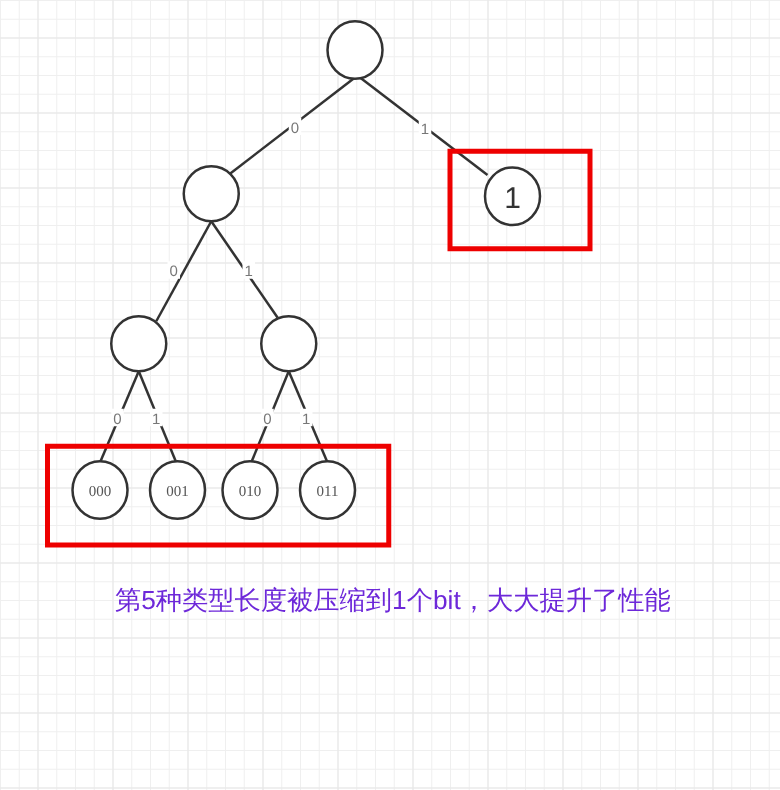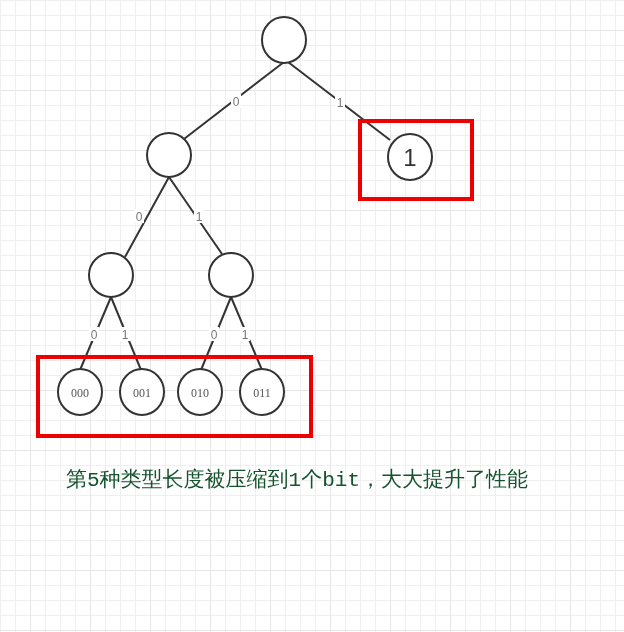--- a/index.html
+++ b/index.html
@@ -17,23 +17,23 @@
   }
   #canvas { position: absolute; left: 0; top: 0; }
   .node { fill: #ffffff; stroke: #333333; stroke-width: 2; }
   .edge { stroke: #333333; stroke-width: 2; }
   .edge-label { font-family: "Liberation Sans", "DejaVu Sans", sans-serif; font-size: 12px; fill: #777777; }
   .edge-label-bg { fill: #ffffff; }
   .node-label-big { font-family: "Liberation Sans", "DejaVu Sans", sans-serif; font-size: 24px; fill: #333333; }
   .node-label-small { font-family: "Liberation Serif", "DejaVu Serif", serif; font-size: 12px; fill: #555555; }
   .highlight { fill: none; stroke: #ee0000; stroke-width: 4; }
   .caption {
-    position: absolute; left: 66px; top: 466px; width: 470px;
-    color: #14532d; font-size: 21px; line-height: 30px;
-    font-family: Liberation Mono, monospace;
+    position: absolute; left: 92px; top: 466px; width: 470px;
+    color: #6d28d9; font-size: 21px; line-height: 30px;
+    font-family: Liberation Sans, sans-serif;
   }
 </style>
 </head>
 <body>
 
 <svg id="canvas" width="624" height="632" viewBox="0 0 624 632" xmlns="http://www.w3.org/2000/svg">
 
   <g>
     <line class="edge" x1="284" y1="62" x2="184" y2="139"></line>
     <line class="edge" x1="288" y1="62" x2="390" y2="140"></line>

